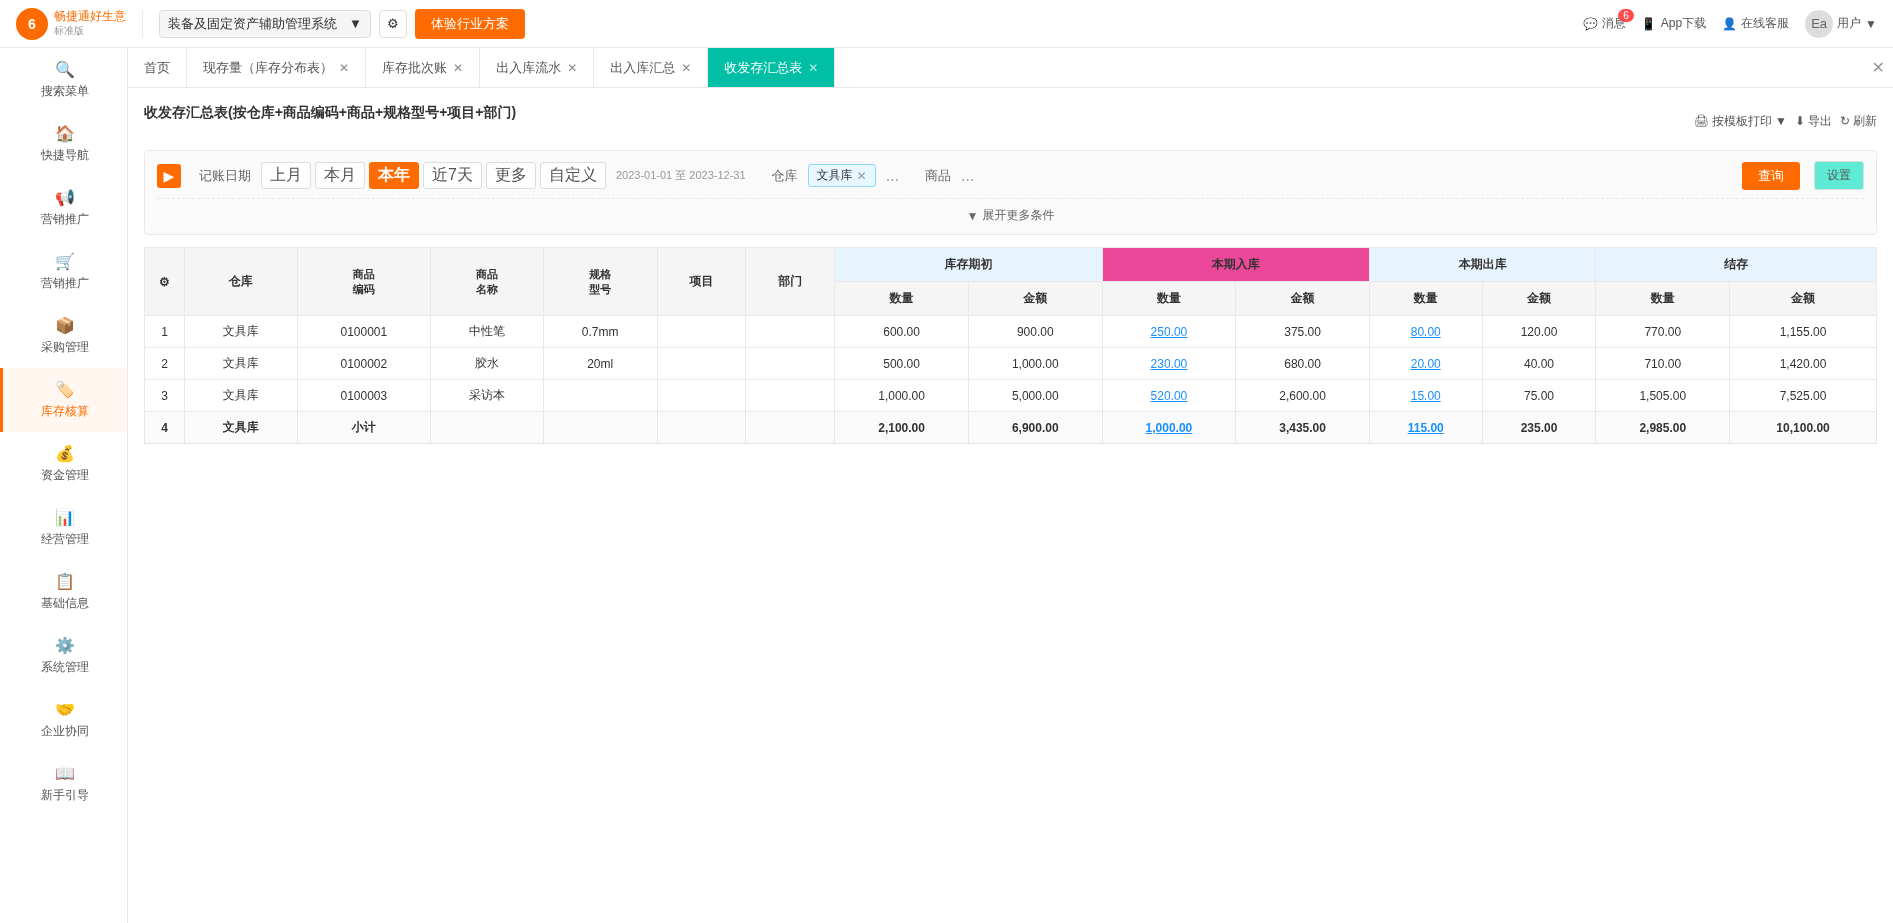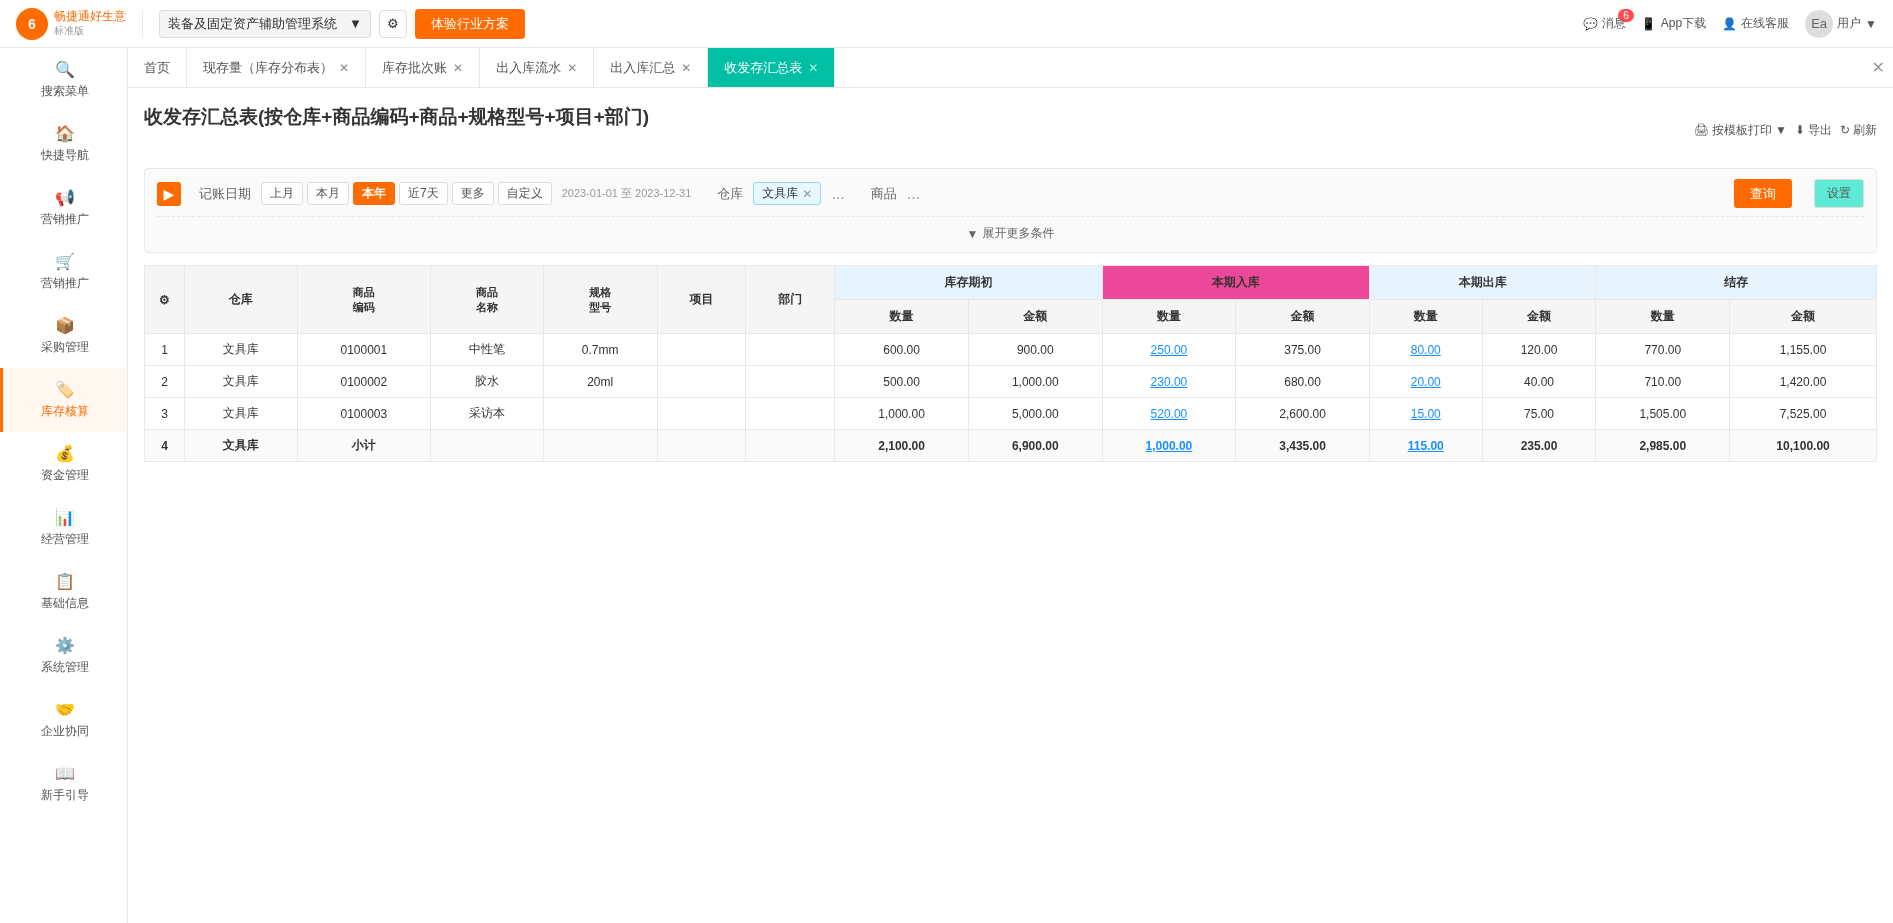--- a/index.html
+++ b/index.html
@@ -31,23 +31,23 @@
     .sidebar-item { display: flex; flex-direction: column; align-items: center; padding: 12px 0; cursor: pointer; color: #555; font-size: 12px; gap: 4px; border-left: 3px solid transparent; }
     .sidebar-item.active { background: #fff7f0; color: #ff6b00; border-left-color: #ff6b00; }
     .sidebar-icon { font-size: 16px; }
 
     
     .tab-bar { display: flex; align-items: center; background: #fff; border-bottom: 1px solid #e8e8e8; padding: 0; height: 40px; }
     .tab-item { display: flex; align-items: center; padding: 0 16px; height: 100%; cursor: pointer; color: #555; font-size: 13px; border-right: 1px solid #e8e8e8; gap: 6px; white-space: nowrap; }
     .tab-item.active { background: #00bfa5; color: #fff; }
     .tab-close { font-size: 12px; opacity: 0.7; }
     .tab-bar-end { margin-left: auto; padding-right: 8px; }
-    .page-title { font-size: 19px; font-weight: bold; color: #333; margin-bottom: 26px; }
+    .page-title { font-size: 14px; font-weight: bold; color: #333; margin-bottom: 16px; }
     .date-range-btns { display: flex; gap: 4px; }
-    .date-btn { padding: 2px 8px; border: 1px solid #ddd; border-radius: 3px; cursor: pointer; font-size: 12px; color: #555; background: #fff; }
+    .date-btn { padding: 2px 8px; border: 1px solid #ddd; border-radius: 3px; cursor: pointer; font-size: 16px; color: #555; background: #fff; }
     .date-btn.active { background: #ff6b00; color: #fff; border-color: #ff6b00; font-weight: bold; }
     .filter-tag { display: flex; align-items: center; gap: 4px; background: #e6f7ff; border: 1px solid #91d5ff; border-radius: 3px; padding: 2px 8px; font-size: 12px; }
     .filter-tag-close { cursor: pointer; color: #999; }
     .filter-expand { display: flex; align-items: center; justify-content: center; gap: 4px; color: #666; cursor: pointer; font-size: 12px; margin-top: 8px; padding-top: 8px; border-top: 1px dashed #e8e8e8; }
     .query-btn { background: #ff6b00; color: #fff; border: none; border-radius: 3px; padding: 5px 16px; cursor: pointer; font-size: 13px; }
     .settings-btn { background: #5eead4; color: #555; border: 1px solid #ddd; border-radius: 3px; padding: 5px 12px; cursor: pointer; font-size: 12px; }
 
     
     .data-table { width: 100%; border-collapse: collapse; font-size: 12px; }
     .data-table th { background: #f5f5f5; color: #333; font-weight: bold; padding: 8px 10px; border: 1px solid #e8e8e8; text-align: center; }
@@ -238,21 +238,21 @@
             <span style="color:#666;font-size:13px;margin-left:16px;">仓库</span>
             <div class="filter-tag">
               <span>文具库</span>
               <span class="filter-tag-close">✕</span>
             </div>
             <span class="ellipsis-btn">...</span>
 
             <span style="color:#666;font-size:13px;margin-left:16px;">商品</span>
             <span class="ellipsis-btn">...</span>
 
-            <div style="margin-left:auto;display:flex;gap:22px;">
+            <div style="margin-left:auto;display:flex;gap:14px;align-items:flex-end;">
               <button class="query-btn">查询</button>
               <button class="settings-btn">设置</button>
             </div>
           </div>
 
           <div class="filter-expand">
             <span>▼</span>
             <span>展开更多条件</span>
           </div>
         </div>

